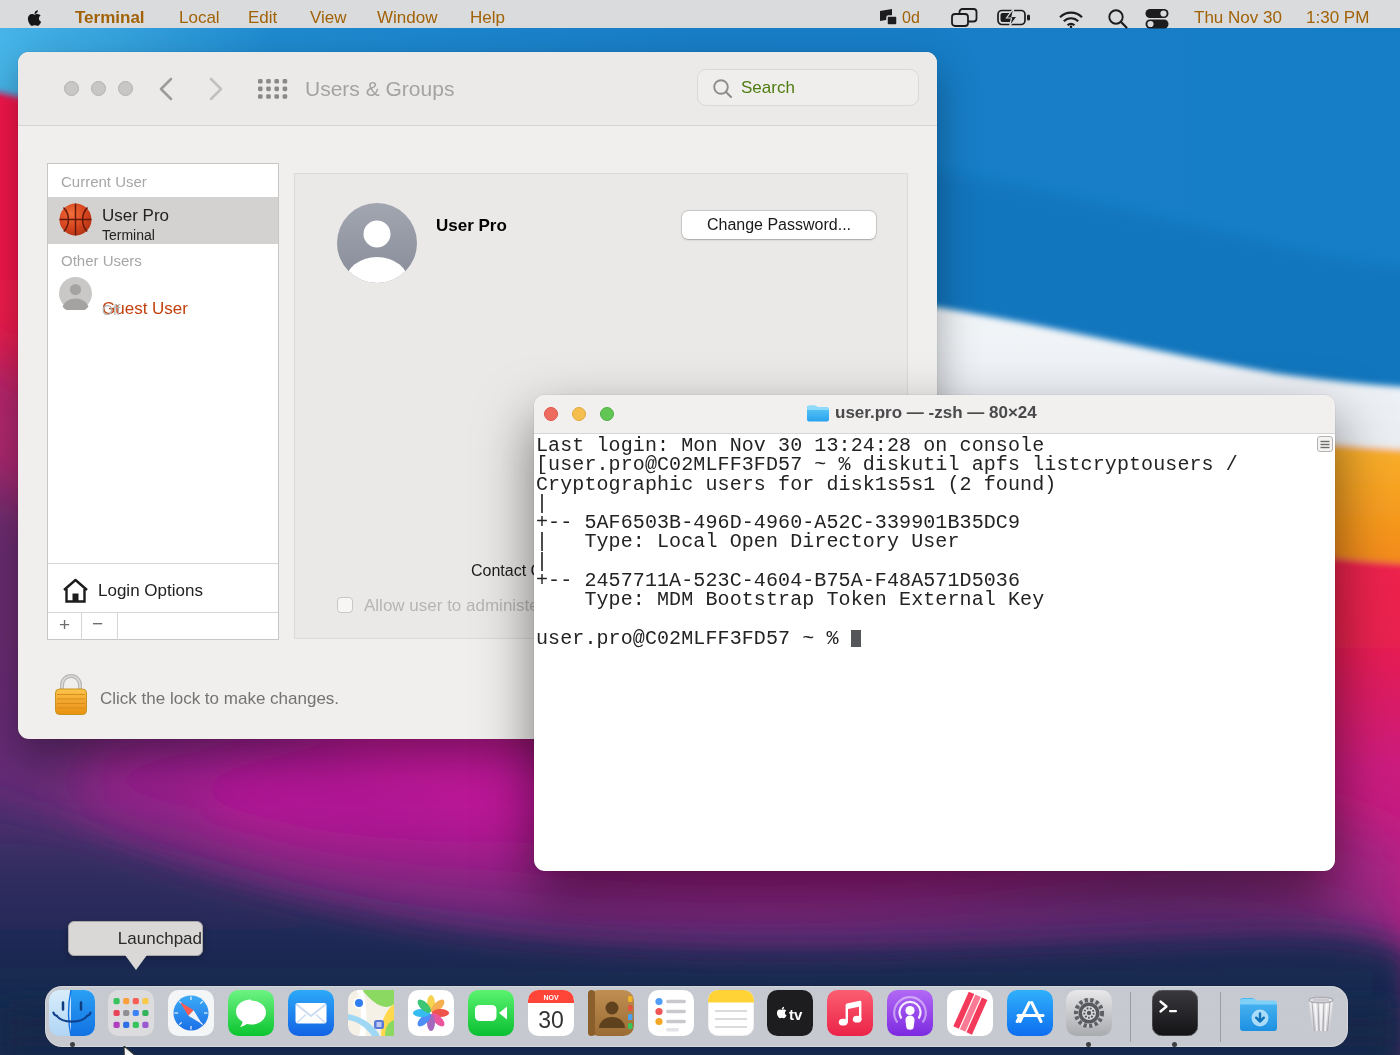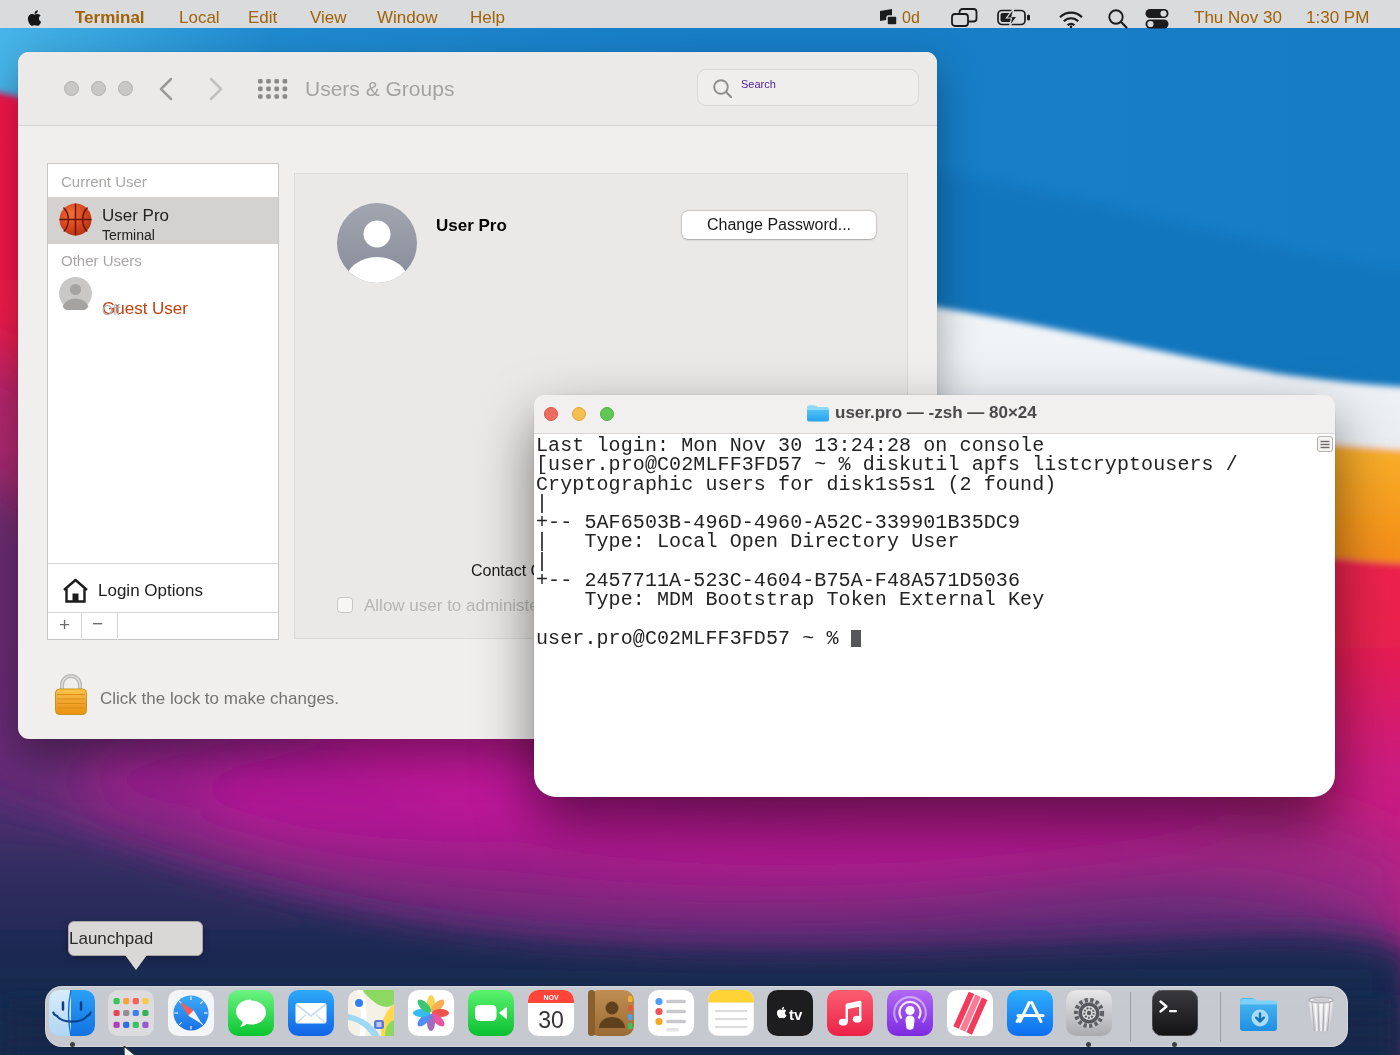--- a/index.html
+++ b/index.html
@@ -5,46 +5,46 @@
 .abs{position:absolute}
 #menubar{position:absolute;left:0;top:0;width:1400px;height:28px;background:#dadbdc;color:#a16207;font-size:17px}
 #menubar .mi{position:absolute;top:0;line-height:36px;white-space:nowrap}
 #wall{position:absolute;left:0;top:0}
 
 #setwin{position:absolute;left:18px;top:52px;width:919px;height:687px;border-radius:11px;background:#f1efee;box-shadow:0 18px 42px rgba(0,0,0,.34),0 0 1px rgba(0,0,0,.35)}
 #settool{position:absolute;left:0;top:0;width:100%;height:73px;background:#eceae9;border-radius:11px 11px 0 0;border-bottom:1px solid #d7d5d3}
 .tl{position:absolute;top:29px;width:15px;height:15px;border-radius:50%;background:#c9c7c6;border:1px solid #b3b1b0;box-sizing:border-box}
 #sw-title{position:absolute;left:287px;top:25px;font-size:21px;font-weight:400;color:#a5a3a2}
 #sw-search{position:absolute;left:679px;top:17px;width:222px;height:37px;border-radius:9px;background:#f0eeec;border:1px solid #dbd9d7;box-sizing:border-box}
-#sw-search span{position:absolute;left:43px;top:8px;font-size:11px;color:#4c1d95}
+#sw-search span{position:absolute;left:43px;top:8px;font-size:17px;color:#4d7c0f}
 
 #sidebar{position:absolute;left:29px;top:111px;width:232px;height:477px;background:#fff;border:1px solid #c8c6c5;box-sizing:border-box}
 .sbsec{position:absolute;left:13px;font-size:15px;color:#a8a6a5}
 #sbsel{position:absolute;left:0px;top:33px;width:230px;height:47px;background:#d4d2d1}
 .sbname{position:absolute;left:54px;font-size:17px;color:#222}
 .sbsub{position:absolute;left:54px;font-size:14px;color:#222}
 
 #mainpanel{position:absolute;left:276px;top:121px;width:614px;height:466px;background:#ebe9e8;border:1px solid #dcdad8;box-sizing:border-box}
 #tabs{position:absolute;left:461px;top:96px;width:241px;height:29px;border-radius:8px;background:#e3e1e0;box-shadow:0 0 0 .5px rgba(0,0,0,.12),0 1px 2px rgba(0,0,0,.12);font-size:16px;color:#1d1d1f}
 #tabsel{position:absolute;left:0;top:0;width:112px;height:29px;background:#fff;border-radius:8px;box-shadow:0 0 0 .5px rgba(0,0,0,.18),0 1px 2.5px rgba(0,0,0,.25)}
 .tabtxt{position:absolute;top:5px;width:112px;text-align:center}
 #chgbtn{position:absolute;left:664px;top:159px;width:194px;height:28px;border-radius:6px;background:#fff;box-shadow:0 0 0 .5px rgba(0,0,0,.18),0 .5px 2px rgba(0,0,0,.22);font-size:16px;color:#1a1a1a;text-align:center;line-height:28px}
 
-#termwin{position:absolute;left:534px;top:395px;width:801px;height:402px;border-radius:22px;background:#fff;box-shadow:0 24px 55px rgba(0,0,0,.5),0 0 1px rgba(0,0,0,.4)}
+#termwin{position:absolute;left:534px;top:395px;width:801px;height:476px;border-radius:11px;background:#fff;box-shadow:0 24px 55px rgba(0,0,0,.5),0 0 1px rgba(0,0,0,.4)}
 #termbar{position:absolute;left:0;top:0;width:100%;height:38px;background:#f1f0ef;border-radius:10px 10px 0 0;border-bottom:1px solid #d8d6d5}
 .tlc{position:absolute;top:12px;width:14px;height:14px;border-radius:50%;box-sizing:border-box}
 #termtitle{position:absolute;left:301px;top:8px;font-size:17px;font-weight:700;color:#4a4a4c}
 #termtext{position:absolute;left:2px;top:41px;font-family:"Liberation Mono",monospace;font-size:20px;line-height:19.3px;letter-spacing:0.1px;color:#232323;white-space:pre;margin:0}
 #cursorblk{display:inline-block;width:10px;height:17px;background:#55565a;vertical-align:-3px}
 
 #dock{position:absolute;left:45px;top:986px;width:1303px;height:61px;border-radius:17px;background:rgba(223,224,226,.88);box-shadow:inset 0 0 0 1px rgba(255,255,255,.25),0 0 0 .5px rgba(0,0,0,.25)}
 .dicon{position:absolute;top:990px;width:46px;height:46px}
 .ddot{position:absolute;top:1042px;width:5px;height:5px;border-radius:50%;background:#3f3f41}
 .dsep{position:absolute;top:992px;width:1px;height:50px;background:rgba(0,0,0,.22)}
-#tooltip{position:absolute;left:68px;top:921px;width:135px;height:35px;background:#d9d8d7;border:1px solid #a9a7a6;border-radius:6px;box-sizing:border-box;box-shadow:0 2px 6px rgba(0,0,0,.25);font-size:17px;color:#2a2a2a;text-align:left;line-height:33px}
+#tooltip{position:absolute;left:68px;top:921px;width:135px;height:35px;background:#d9d8d7;border:1px solid #a9a7a6;border-radius:6px;box-sizing:border-box;box-shadow:0 2px 6px rgba(0,0,0,.25);font-size:17px;color:#2a2a2a;text-align:right;line-height:33px}
 .tooltri{position:absolute;left:125px;top:955px;width:0;height:0;border-left:11px solid transparent;border-right:11px solid transparent;border-top:15px solid #d9d8d7}
 </style></head>
 <body>
 <svg id="wall" width="1400" height="1055" viewBox="0 0 1400 1055">
 <defs>
 <linearGradient id="gBase" x1="0" y1="0" x2="1" y2="0">
 <stop offset="0" stop-color="#4fbeee"></stop>
         <stop offset="0.22" stop-color="#1f8acf"></stop>
 <stop offset="0.5" stop-color="#187ec7"></stop>
         <stop offset="1" stop-color="#157dc6"></stop>

